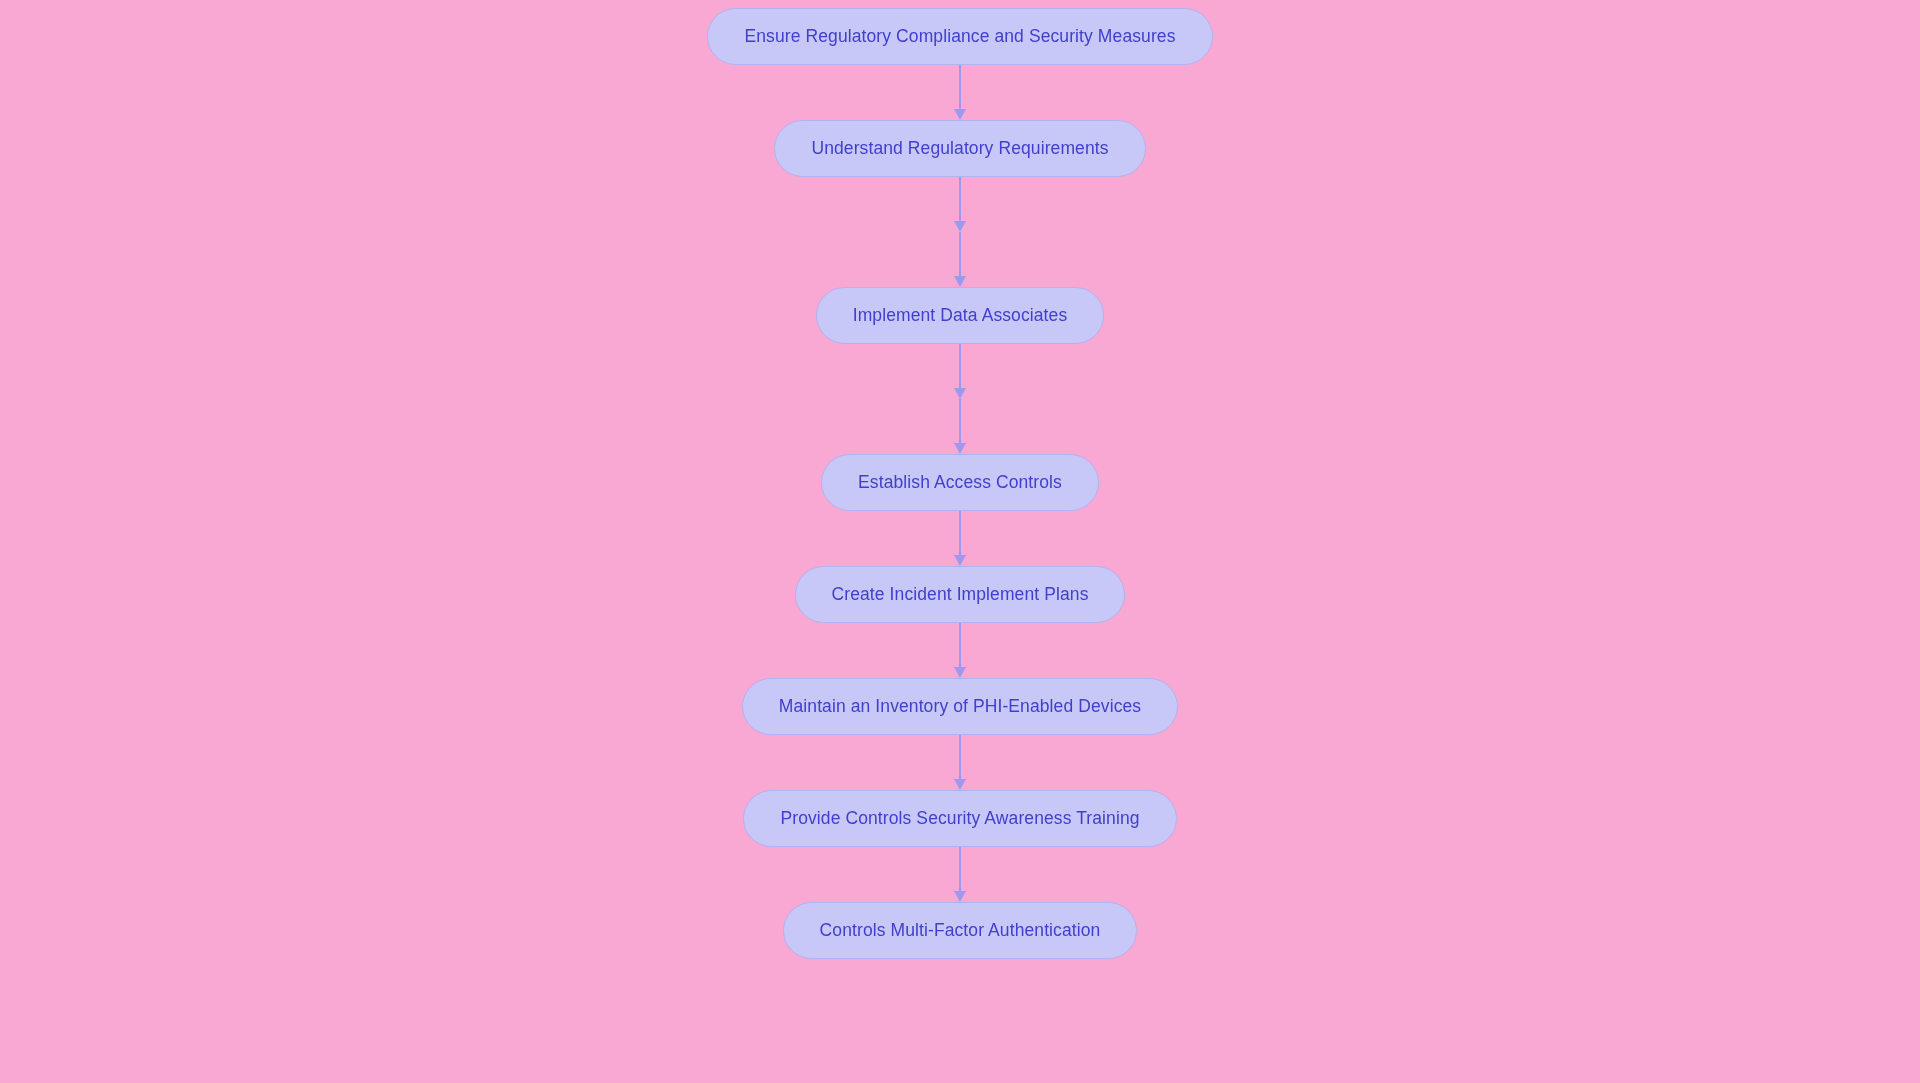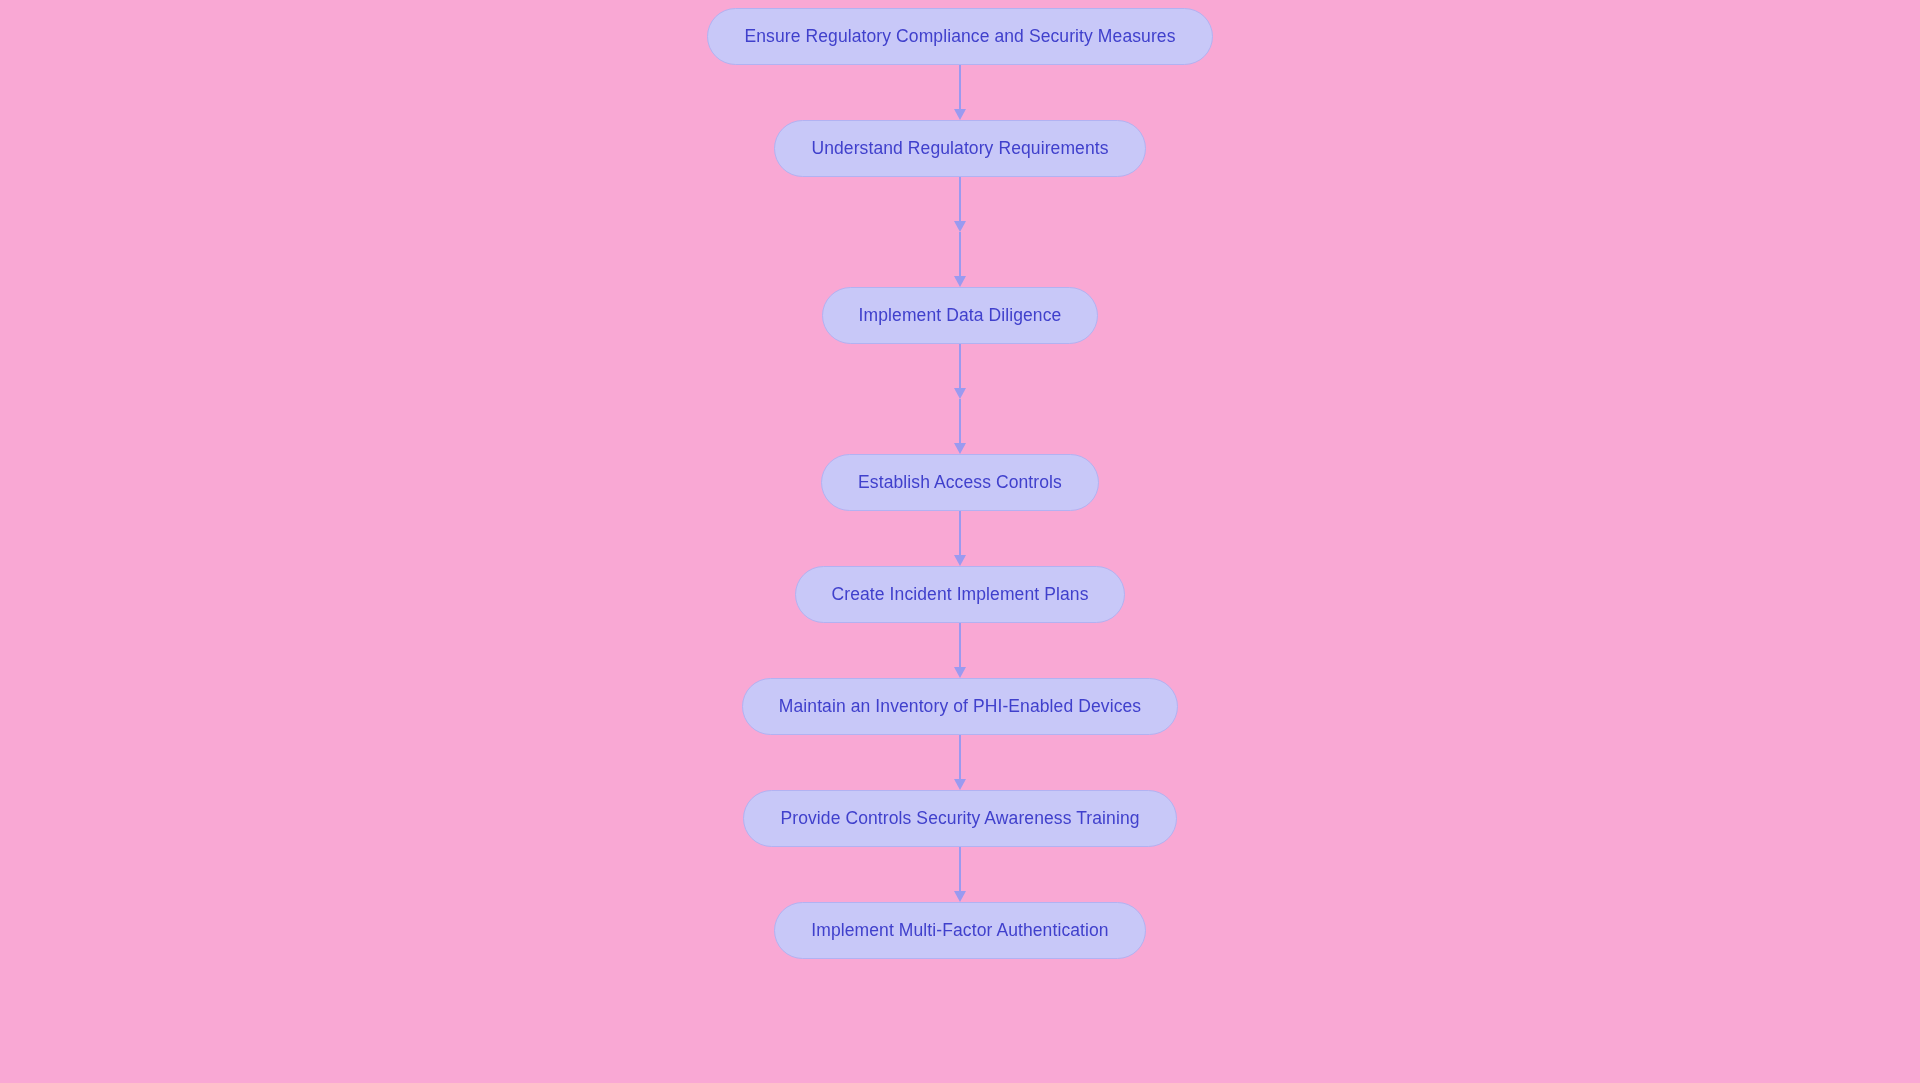--- a/index.html
+++ b/index.html
@@ -113,21 +113,21 @@
       <span class="head"></span>
     </div>
 
 
     <div class="connector">
       <span class="stem"></span>
       <span class="head"></span>
     </div>
 
     <div class="node">
-      <span class="node-label">Implement Data Diligence</span>
+      <span class="node-label">Implement Data Associates</span>
     </div>
 
     <div class="connector">
       <span class="stem"></span>
       <span class="head"></span>
     </div>
 
 
     <div class="connector">
       <span class="stem"></span>
@@ -164,17 +164,17 @@
     <div class="node">
       <span class="node-label">Provide Controls Security Awareness Training</span>
     </div>
 
     <div class="connector">
       <span class="stem"></span>
       <span class="head"></span>
     </div>
 
     <div class="node">
-      <span class="node-label">Implement Multi-Factor Authentication</span>
+      <span class="node-label">Controls Multi-Factor Authentication</span>
     </div>
 
   </div>
 </div>
 
 </body></html>

